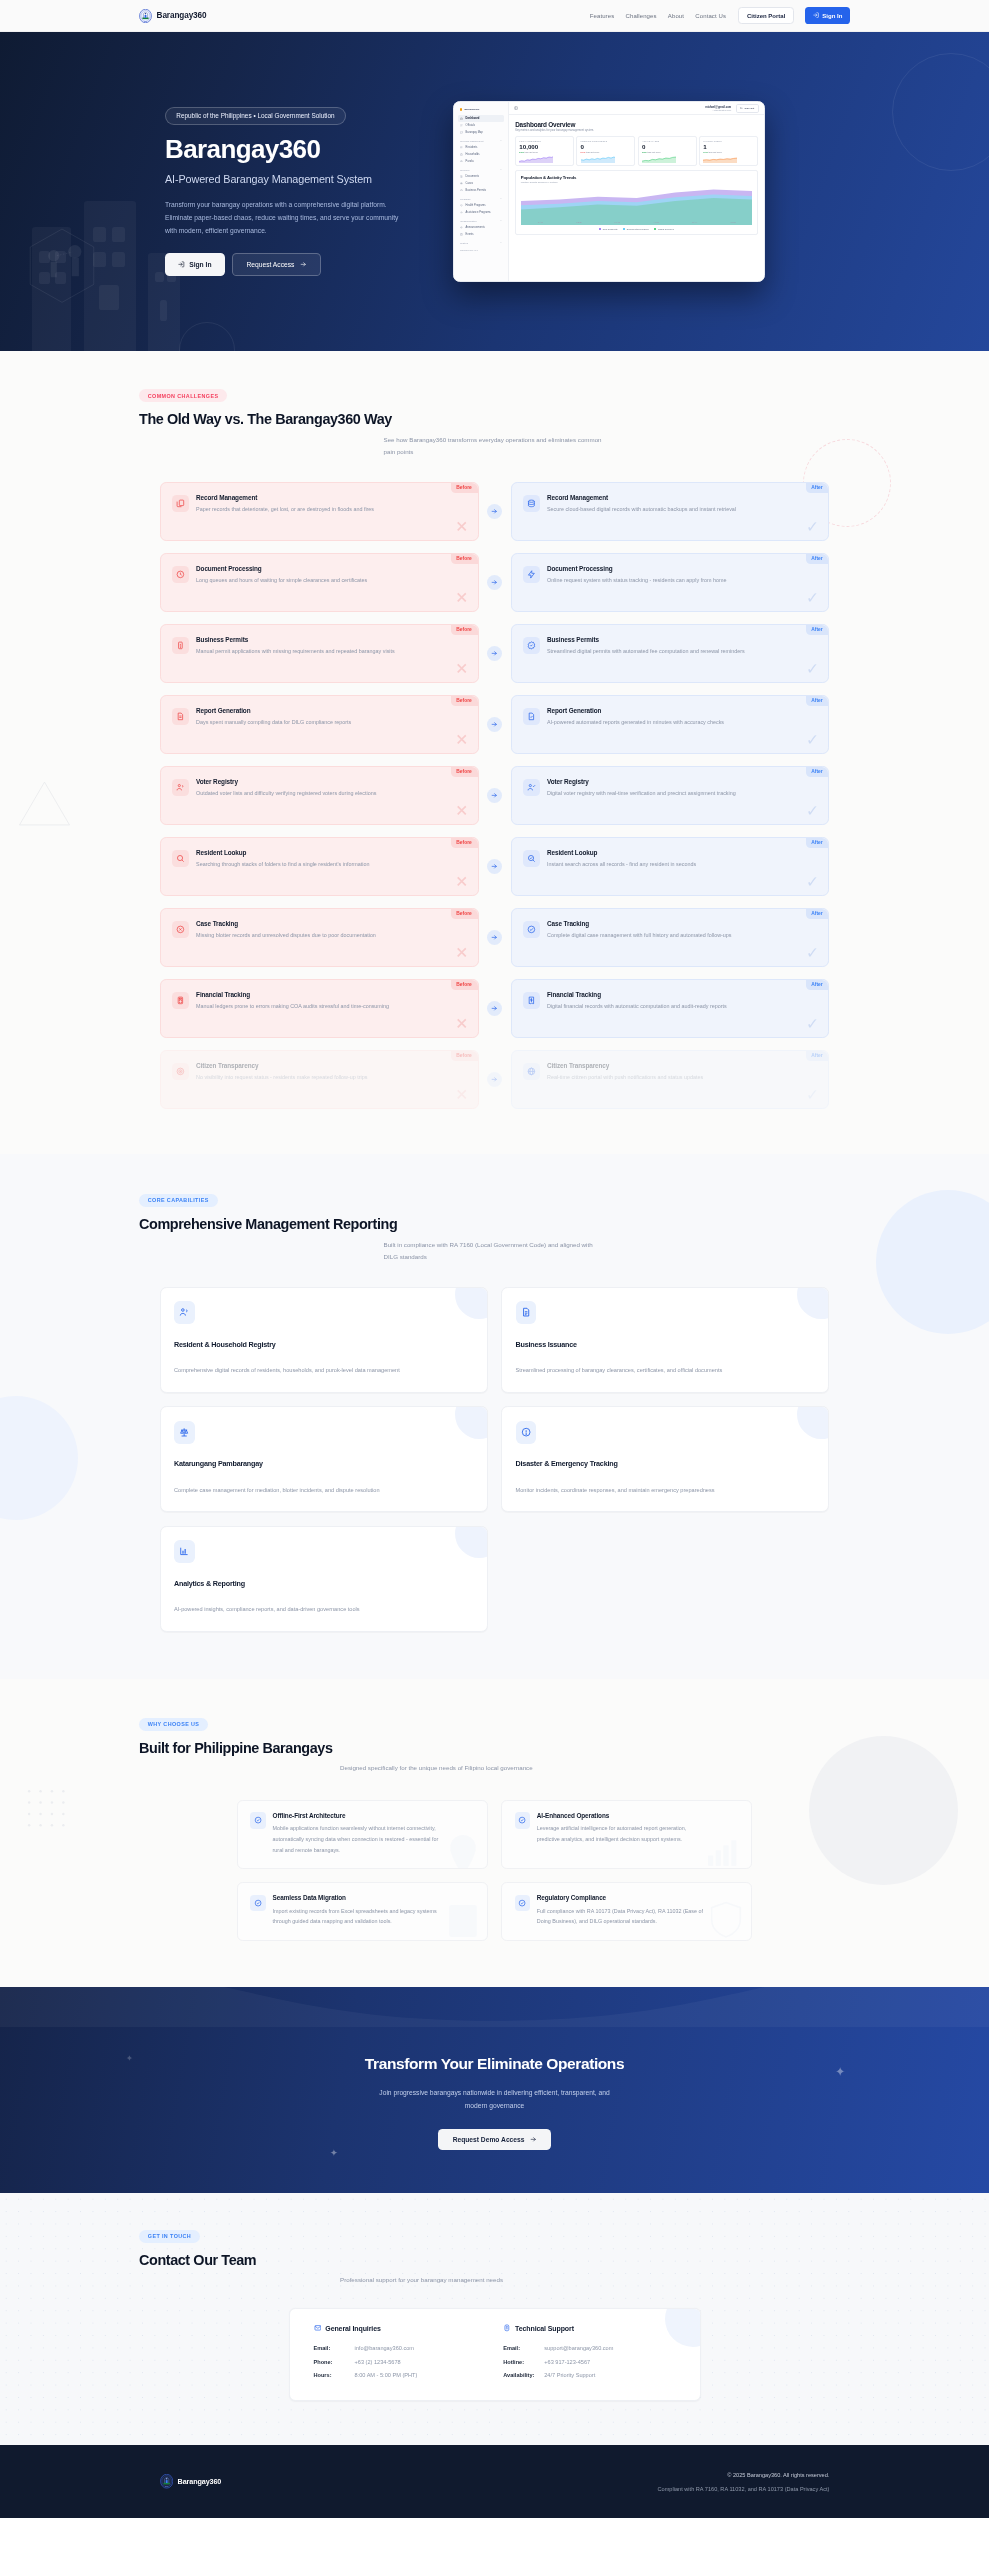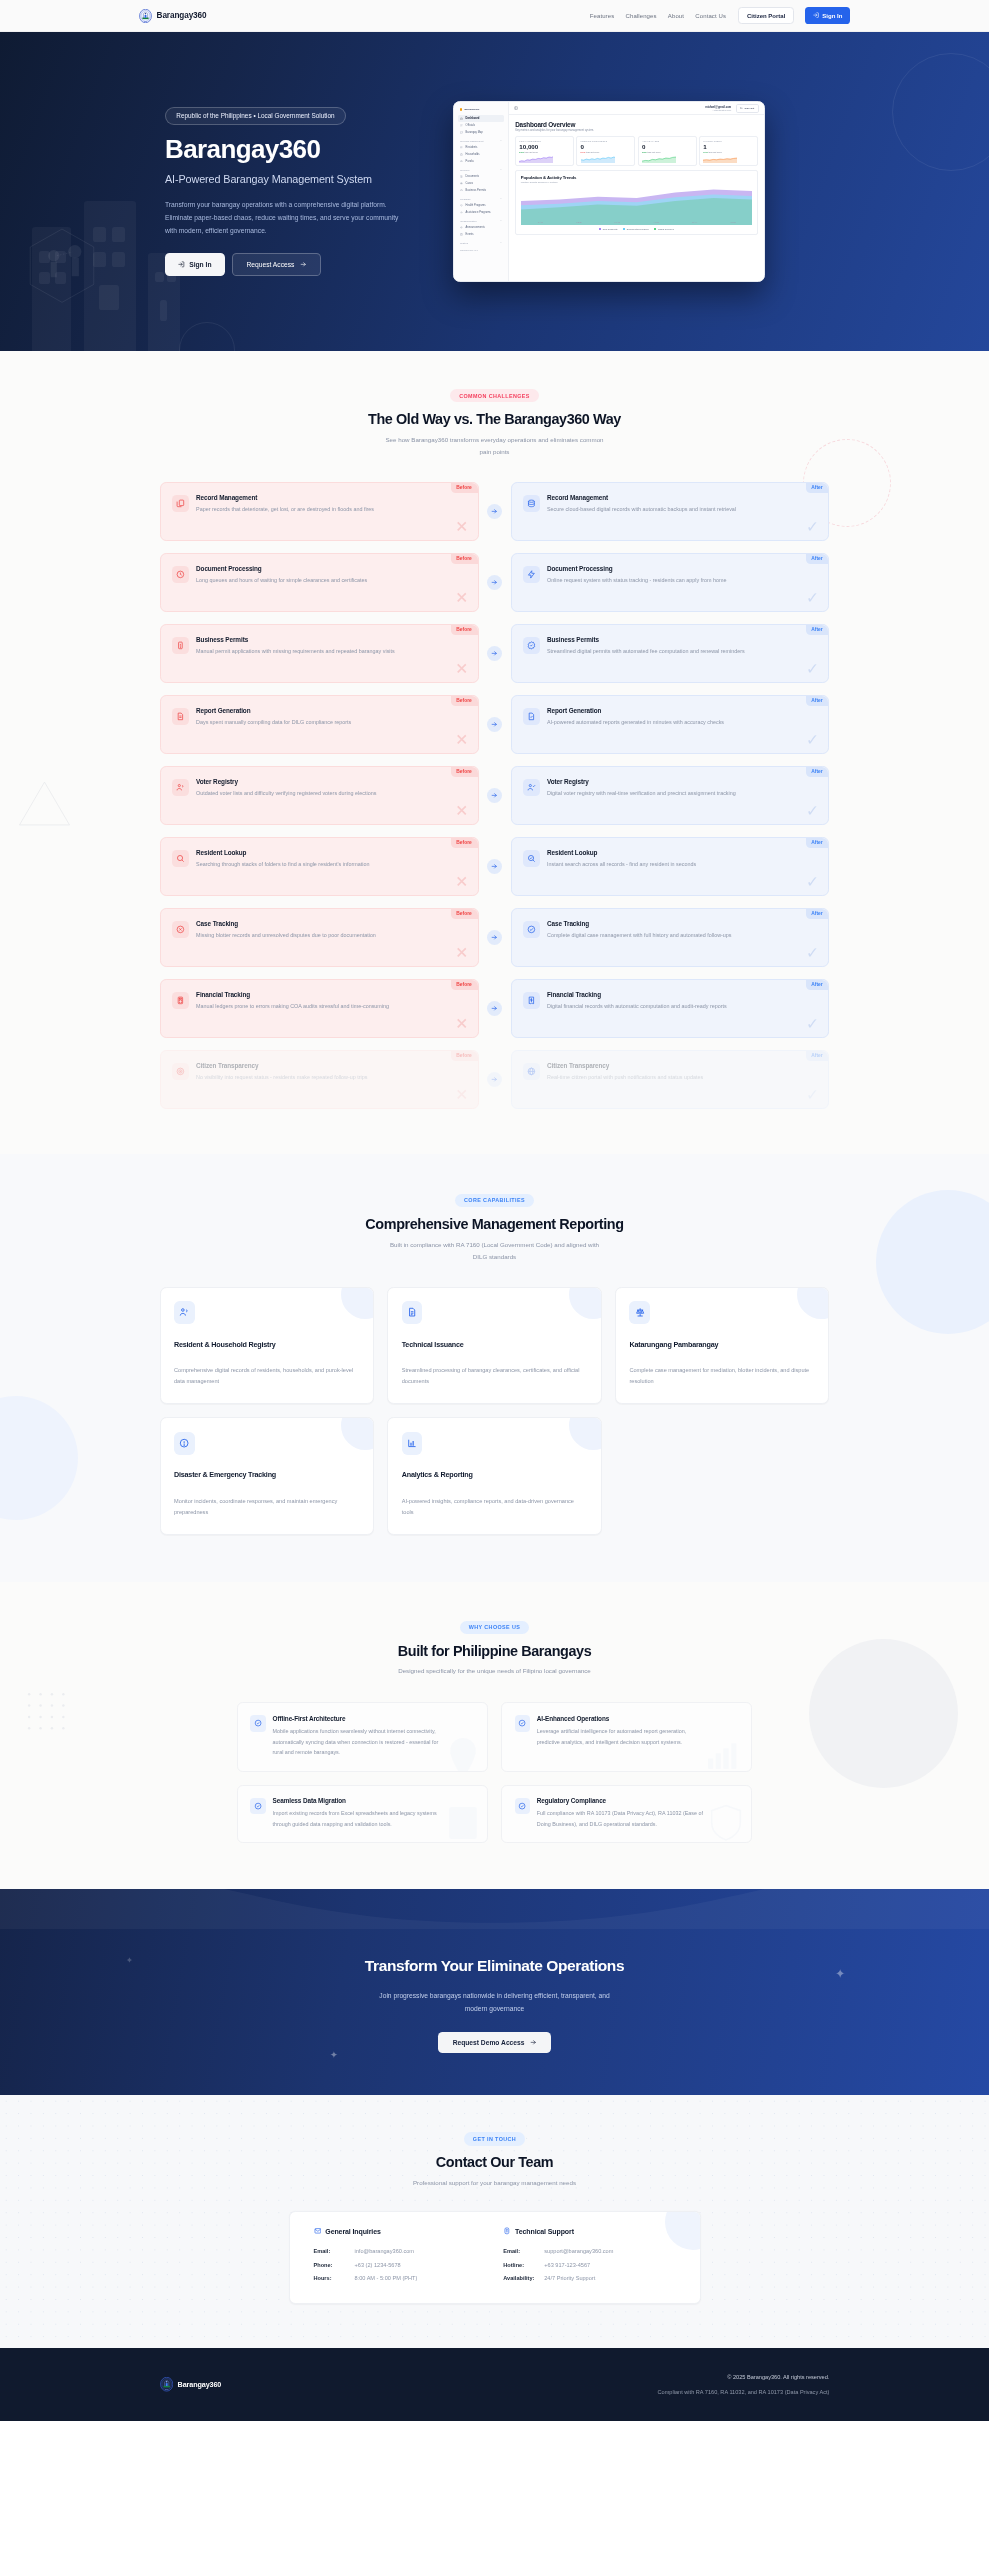--- a/index.html
+++ b/index.html
@@ -67,21 +67,21 @@
   .mk-leg{display:flex;justify-content:center;gap:5.7px;margin-top:1px;font-size:2.2px;color:#5e687d}
   .mk-leg span{display:flex;align-items:center;gap:1.5px}
   .mk-sw{width:2.1px;height:2.1px;border-radius:50%}
 
   
   .sec{position:relative;overflow:hidden}
   .sec-inner{width:711px;margin:0 auto;position:relative;z-index:2}
   .tag{display:inline-block;border-radius:515px;padding:3.6px 8.8px;font-size:5.4px;font-weight:700;letter-spacing:0.4px}
   .tag-red{background:#fde9ec;color:#f43f5e}
   .tag-blue{background:#e4efff;color:#3b82f6}
-  .sec-h{text-align:center}
+  .sec-h{text-align:left}
   h2.sec-title{font-size:14.4px;font-weight:700;color:#0d1526;letter-spacing:-0.4px;margin:8.8px 0 6.7px}
   .sec-sub{font-size:6.2px;color:#8a93a6;line-height:1.95;max-width:222px;margin:0 auto}
 
   
   .cmp{background:#fbfbfa;padding:38px 0 45px}
   .cmp-grid{display:flex;flex-direction:column;gap:12px;margin-top:24px;padding:0 20.6px}
   .cmp-row{display:grid;grid-template-columns:1fr 32px 1fr;align-items:center}
   .cmp-card{position:relative;border-radius:6.2px;padding:10.8px 11.3px 12.4px;min-height:59px;overflow:hidden}
   .cmp-before{background:#fdeeee;border:0.5px solid #fbdcdc}
   .cmp-after{background:#f0f4fc;border:0.5px solid #dde7fa}
@@ -99,21 +99,21 @@
   .wm-c{color:#cfdcf4}
   .cmp-arrow{display:flex;align-items:center;justify-content:center}
   .arr-circ{width:15.5px;height:15.5px;border-radius:50%;background:#e2ebfb;display:flex;align-items:center;justify-content:center}
   .faded{opacity:.34}
 
   
   .feat{background:#f8f9fb;padding:40px 0 47px;position:relative}
   .grid-bg{position:absolute;inset:0;opacity:.5;
     background-image:linear-gradient(#eaedf3 0.5px,transparent 0.5px),linear-gradient(90deg,#eaedf3 0.5px,transparent 0.5px);
     background-size:31px 31px}
-  .feat-grid{display:grid;grid-template-columns:repeat(3,1fr);gap:13.4px;margin-top:24px;padding:0 20.6px}
+  .feat-grid{display:grid;grid-template-columns:repeat(2,1fr);gap:13.4px;margin-top:24px;padding:0 20.6px}
   .fcard{position:relative;background:#fff;border:0.5px solid #eef0f4;border-radius:6.7px;padding:13.4px 13.4px 15.5px;min-height:103px;overflow:hidden;box-shadow:0 0.5px 1px rgba(16,24,40,.03)}
   .fcard::after{content:"";position:absolute;right:-17.5px;top:-17.5px;width:49px;height:49px;border-radius:50%;background:#eef3fd}
   .fico{position:relative;width:20.6px;height:23px;border-radius:5.7px;background:#eaf1fd;display:flex;align-items:center;justify-content:center;margin-bottom:15.5px}
   .ftitle{position:relative;font-size:7.2px;font-weight:700;color:#101a2e;letter-spacing:-0.2px;margin-bottom:16.5px}
   .fdesc{position:relative;font-size:5.6px;color:#8d96a8;line-height:2.0}
 
   
   .why{background:#fbfbfa;padding:39px 0 46px;position:relative}
   .why-grid{display:grid;grid-template-columns:repeat(2,1fr);gap:13.4px;margin-top:25px;padding:0 98px}
   .wcard{position:relative;background:#fdfdfd;border:0.5px solid #f0f1f4;border-radius:5.7px;padding:11.3px 12.4px 12.4px;min-height:56px;overflow:hidden}
@@ -903,21 +903,21 @@
         </div>
         <div class="fcard">
           <div class="fico">
               <svg width="10.3" height="10.3" viewBox="0 0 24 24" fill="none" stroke="#2563eb" stroke-width="2">
                 <path d="M6 3h8l4 4v14H6z"></path>
                 <line x1="9" y1="11" x2="15" y2="11"></line>
                 <line x1="9" y1="14.5" x2="15" y2="14.5"></line>
                 <line x1="9" y1="18" x2="13" y2="18"></line>
               </svg>
             </div>
-          <div class="ftitle">Technical Issuance</div>
+          <div class="ftitle">Business Issuance</div>
           <div class="fdesc">Streamlined processing of barangay clearances, certificates, and official documents</div>
         </div>
         <div class="fcard">
           <div class="fico">
               <svg width="10.3" height="10.3" viewBox="0 0 24 24" fill="none" stroke="#2563eb" stroke-width="2">
                 <path d="M12 3v18M6 21h12M5 7h14M7 7l-3.2 7.5h6.4zM17 7l-3.2 7.5h6.4z"></path>
               </svg>
             </div>
           <div class="ftitle">Katarungang Pambarangay</div>
           <div class="fdesc">Complete case management for mediation, blotter incidents, and dispute resolution</div>

